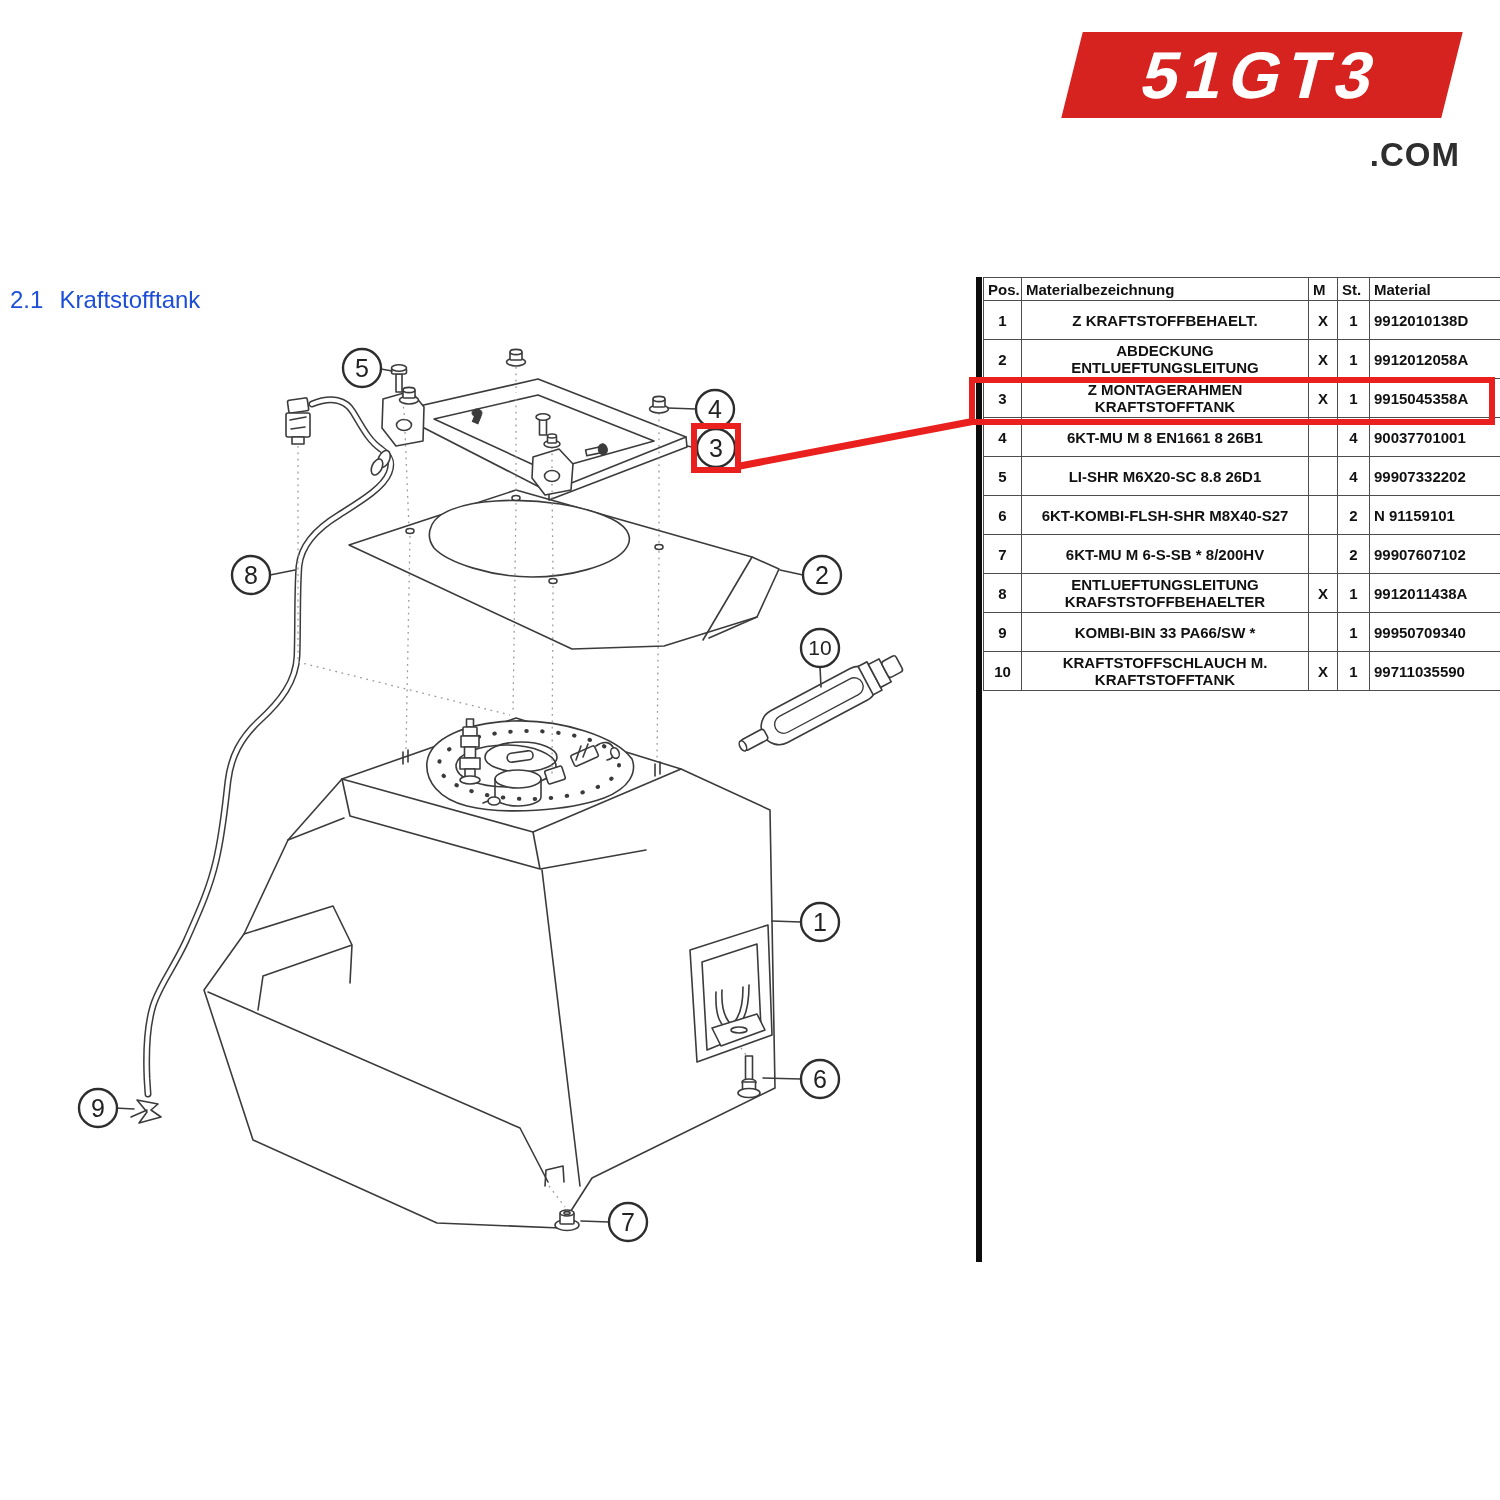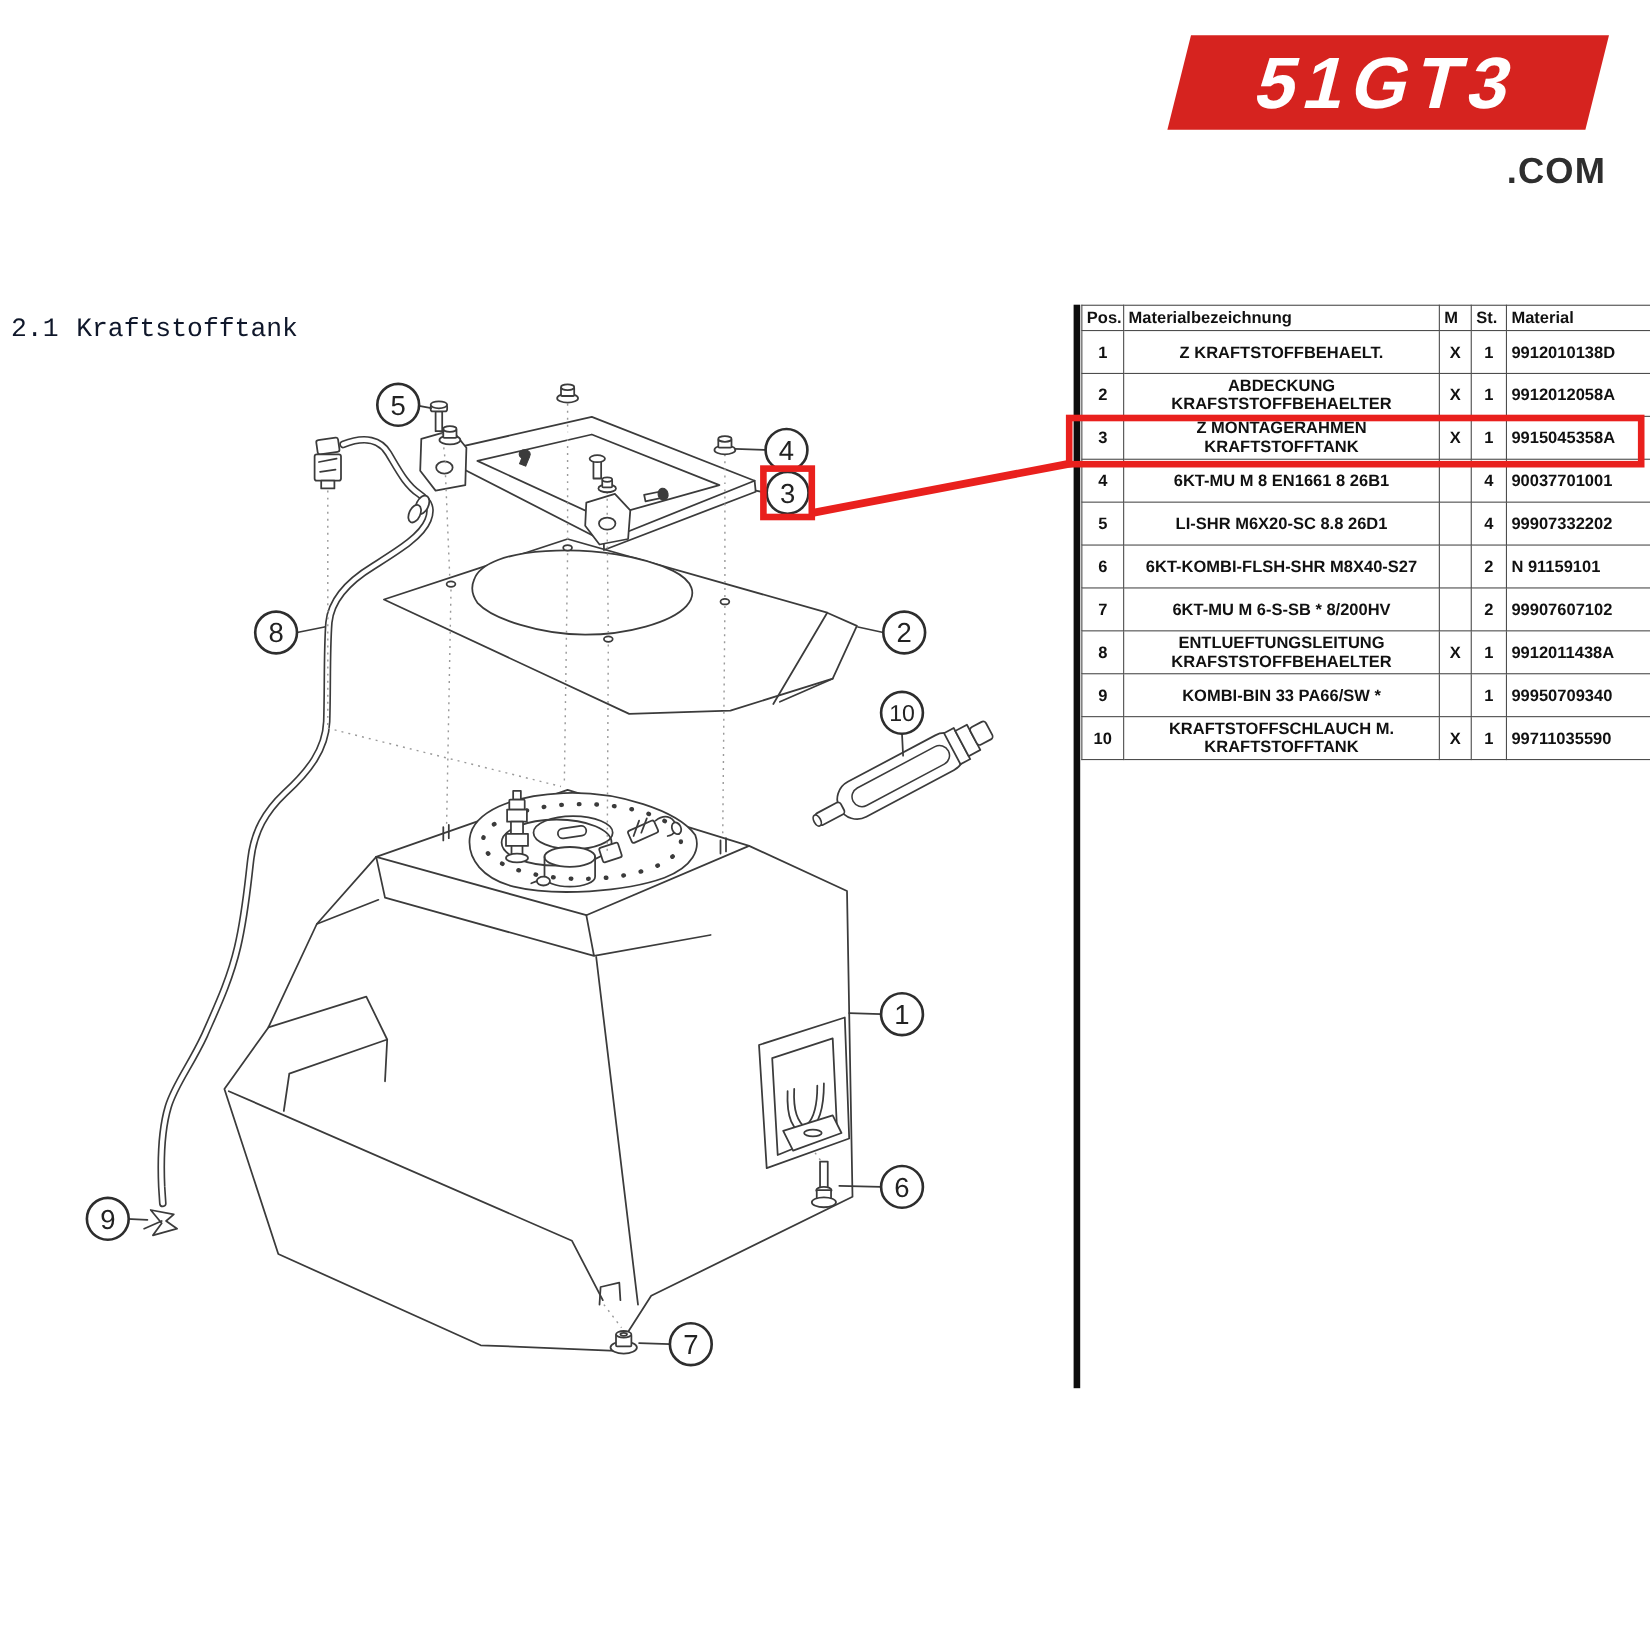--- a/index.html
+++ b/index.html
@@ -15,21 +15,21 @@
   }
   .logo-band span{
     color:#ffffff;font-weight:bold;font-size:66px;letter-spacing:7px;
   }
   .logo-tld{
     position:absolute;left:1310px;top:112px;width:150px;text-align:right;
     font-size:33px;font-weight:bold;color:#2e2e2e;letter-spacing:1px;margin-top:24px;
   }
   
   .sec-title{
-    position:absolute;left:10px;top:286px;font-size:24px;color:#0f172a;font-family:Liberation Mono, monospace;
+    position:absolute;left:10px;top:286px;font-size:24px;color:#1d4ed8;
   }
   .sec-title .num{margin-right:16px;}
   
   .tbl-black-bar{
     position:absolute;left:976px;top:277px;width:6px;height:985px;background:#0d0d0d;
   }
   table.parts{
     position:absolute;left:983px;top:277px;width:514px;
     border-collapse:collapse;table-layout:fixed;background:#fff;
   }
@@ -301,21 +301,21 @@
   <tbody>
     <tr>
       <td class="c-pos">1</td>
       <td class="c-name">Z KRAFTSTOFFBEHAELT.</td>
       <td class="c-m">X</td>
       <td class="c-qty">1</td>
       <td class="c-mat">9912010138D</td>
     </tr>
     <tr>
       <td class="c-pos">2</td>
-      <td class="c-name">ABDECKUNG KRAFSTSTOFFBEHAELTER</td>
+      <td class="c-name">ABDECKUNG ENTLUEFTUNGSLEITUNG</td>
       <td class="c-m">X</td>
       <td class="c-qty">1</td>
       <td class="c-mat">9912012058A</td>
     </tr>
     <tr>
       <td class="c-pos">3</td>
       <td class="c-name">Z MONTAGERAHMEN KRAFTSTOFFTANK</td>
       <td class="c-m">X</td>
       <td class="c-qty">1</td>
       <td class="c-mat">9915045358A</td>

